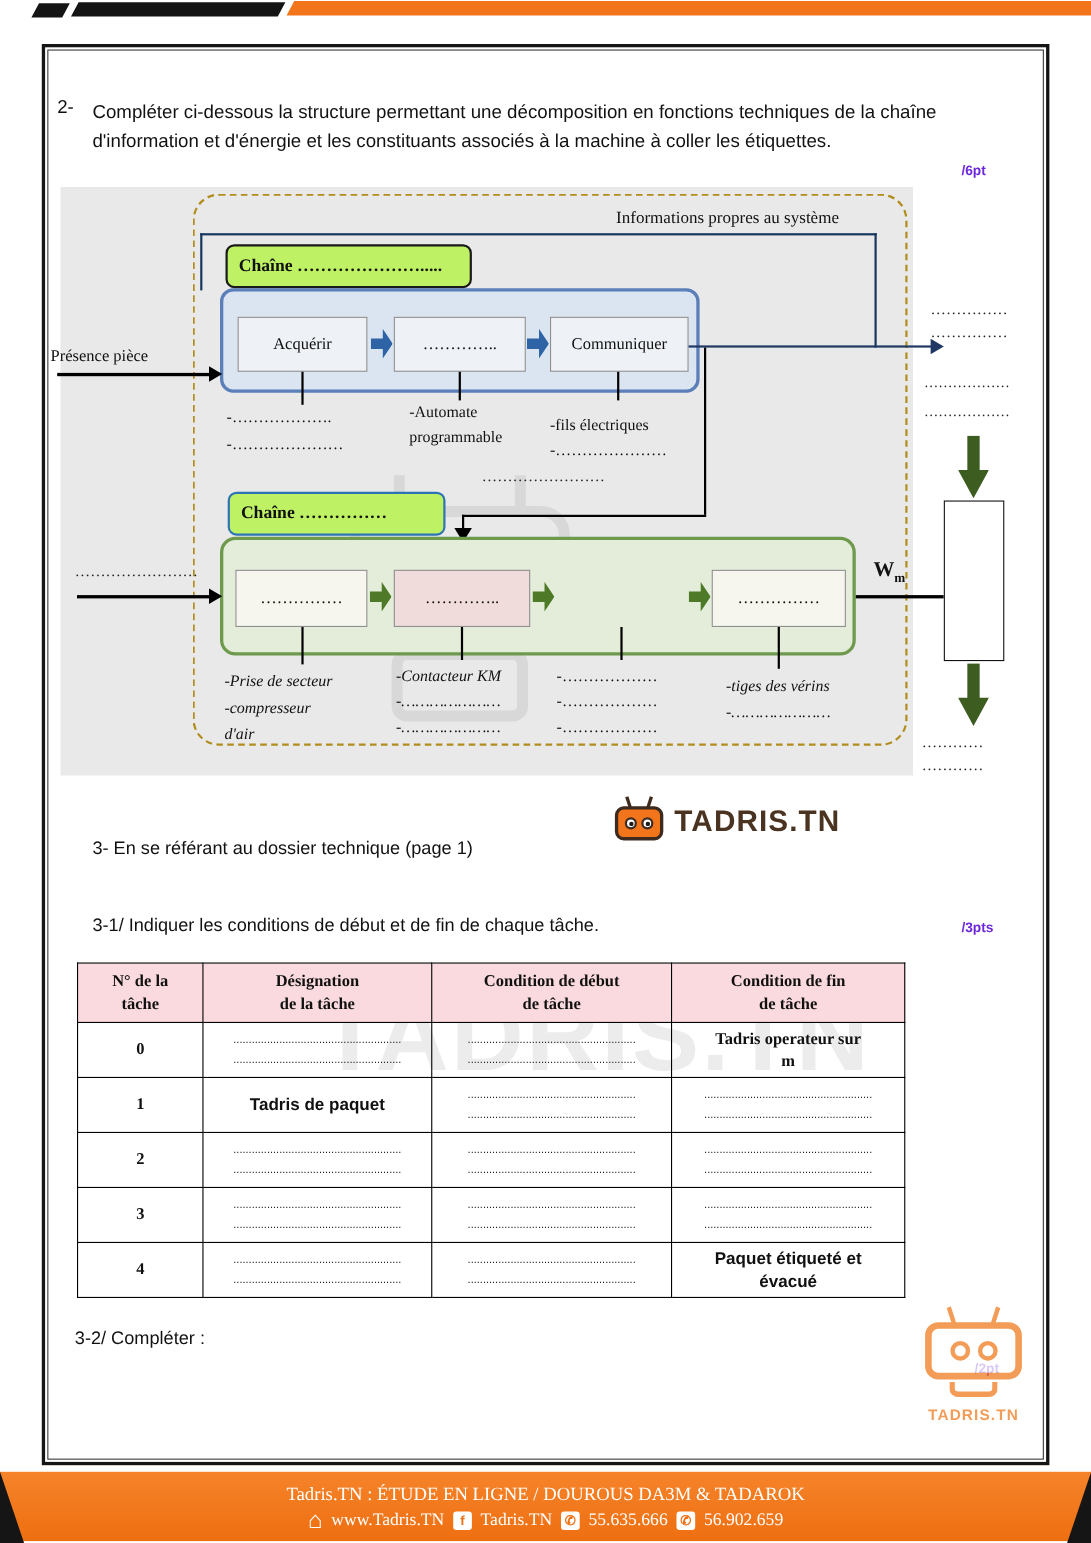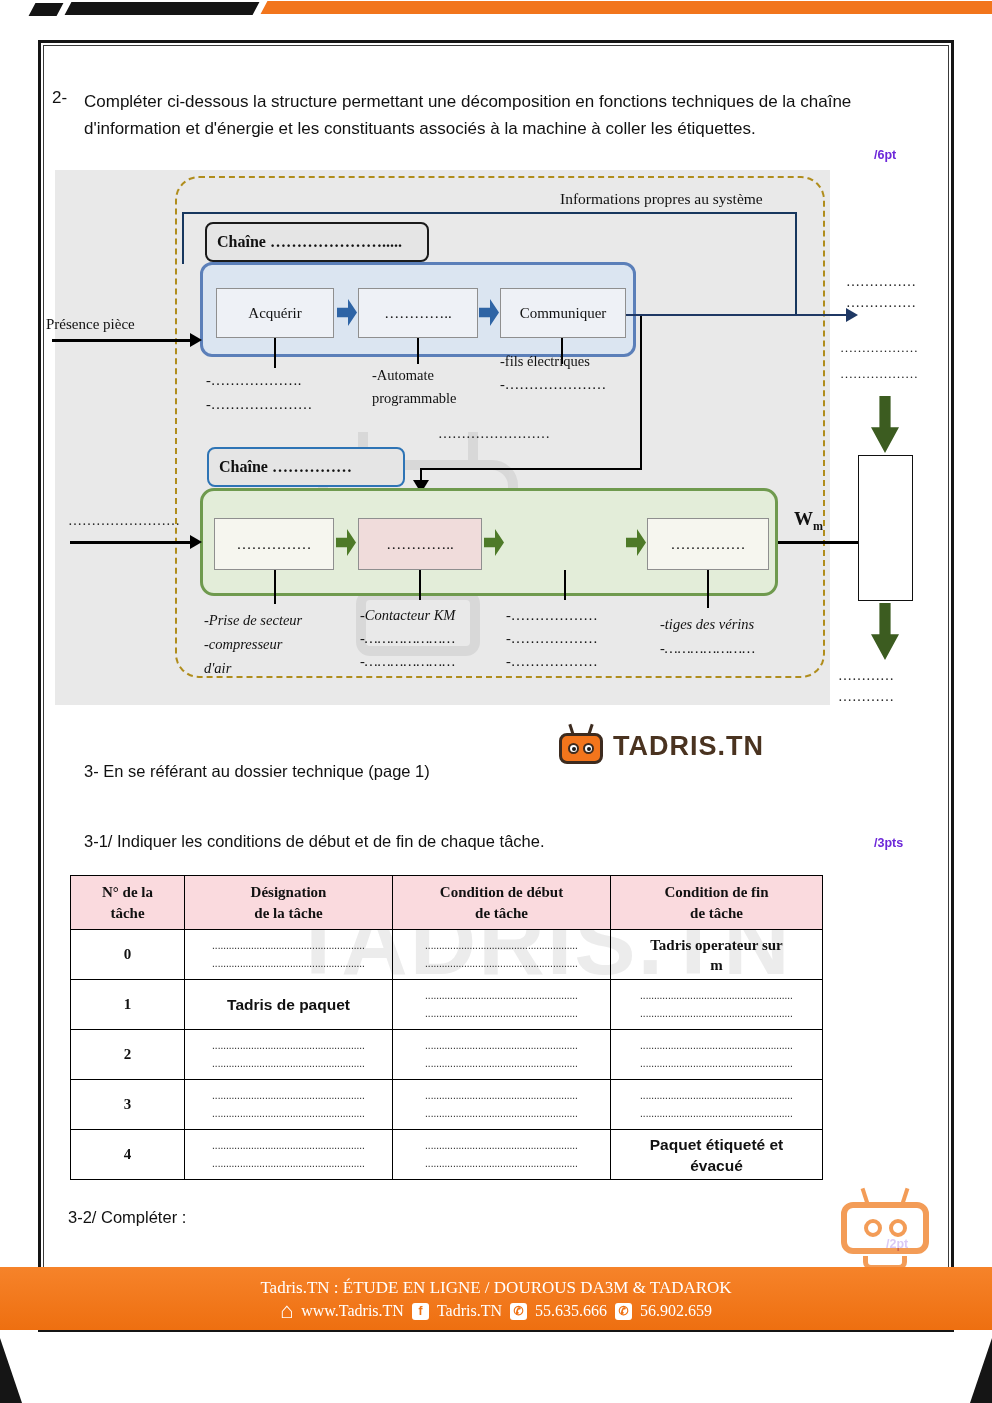--- a/index.html
+++ b/index.html
@@ -17,21 +17,21 @@
 
 .deco-black{position:absolute;background:#141414;transform:skewX(-28deg)}
 .deco-orange{position:absolute;background:#f2751c;transform:skewX(-28deg)}
 
 .arr{position:absolute}
 .arr-right{clip-path:polygon(0 32%,55% 32%,55% 0,100% 50%,55% 100%,55% 68%,0 68%)}
 .arr-down{clip-path:polygon(30% 0,70% 0,70% 55%,100% 55%,50% 100%,0 55%,30% 55%)}
 .head-r{position:absolute;width:0;height:0;border-top:7px solid transparent;border-bottom:7px solid transparent;border-left:12px solid #000}
 .head-d{position:absolute;width:0;height:0;border-left:8px solid transparent;border-right:8px solid transparent;border-top:13px solid #000}
 
-.chain-title{border:2.5px solid #1a1a1a;border-radius:8px;background:#e5e5e5;display:flex;align-items:center;padding-left:10px}
+.chain-title{border:2.5px solid #1a1a1a;border-radius:8px;background:#bef264;display:flex;align-items:center;padding-left:10px}
 .chain-title span{font-weight:bold;font-size:16px}
 .fbox{background:#eef1f6;border:1.2px solid #8f8f8f;display:flex;align-items:center;justify-content:center}
 .fbox span{font-size:15px}
 .fbox.pink{background:#f0dcdb}
 .fbox.pale{background:#f6f6ef}
 .ann{position:absolute;font-family:"Liberation Serif",serif;font-size:14.5px;line-height:24px;color:#111}
 .ann.it{font-style:italic}
 .dotted{position:absolute;font-family:"Liberation Serif",serif;color:#222}
 
 .wm-robot{opacity:.18}
@@ -144,21 +144,21 @@
     <div class="dotted" style="left:800px;top:196px;font-size:13px">………………</div>
 
     <div class="line" style="left:234px;top:168px;width:1.5px;height:30px"></div>
     <div class="line" style="left:377px;top:168px;width:1.5px;height:26px"></div>
     <div class="line" style="left:521px;top:168px;width:1.5px;height:26px"></div>
 
     <div class="ann pre" style="left:166px;top:198px">-……………….
 -…………………</div>
     <div class="ann pre" style="left:332px;top:194px;line-height:23px">-Automate
 programmable</div>
-    <div class="ann pre" style="left:460px;top:180px;line-height:23px">-fils électriques
+    <div class="ann pre" style="left:460px;top:206px;line-height:23px">-fils électriques
 -…………………</div>
     <div class="dotted" style="left:398px;top:256px;font-size:14px">……………………</div>
 
     <div class="line" style="left:600px;top:146px;width:2px;height:152px"></div>
     <div class="line" style="left:380px;top:298px;width:222px;height:2px"></div>
     <div class="line" style="left:380px;top:298px;width:2px;height:14px"></div>
     <div class="head-d" style="left:373px;top:310px"></div>
 
     <div class="abs chain-title" style="left:167px;top:277px;width:198px;height:40px;border-color:#2e74b5">
       <span class="serif">Chaîne ……………</span>
@@ -304,21 +304,21 @@
       <i class="ant a2"></i>
       <div class="head">
         <span class="eye"></span>
         <span class="eye"></span>
       </div>
       <div class="chin"></div>
     </div>
     <div class="br-text">TADRIS.TN</div>
   </div>
 
-  <div class="abs footer" style="left:0;top:1267px;width:992px;height:63px">
+  <div class="abs footer" style="left:0;top:1338px;width:992px;height:63px">
     <div class="f1">Tadris.TN : ÉTUDE EN LIGNE / DOUROUS DA3M &amp; TADAROK</div>
     <div class="f2">
       <span class="f-home">⌂</span>
       <span>www.Tadris.TN</span>
       <span class="f-sq">f</span>
       <span>Tadris.TN</span>
       <span class="f-sq">✆</span>
       <span>55.635.666</span>
       <span class="f-sq">✆</span>
       <span>56.902.659</span>

